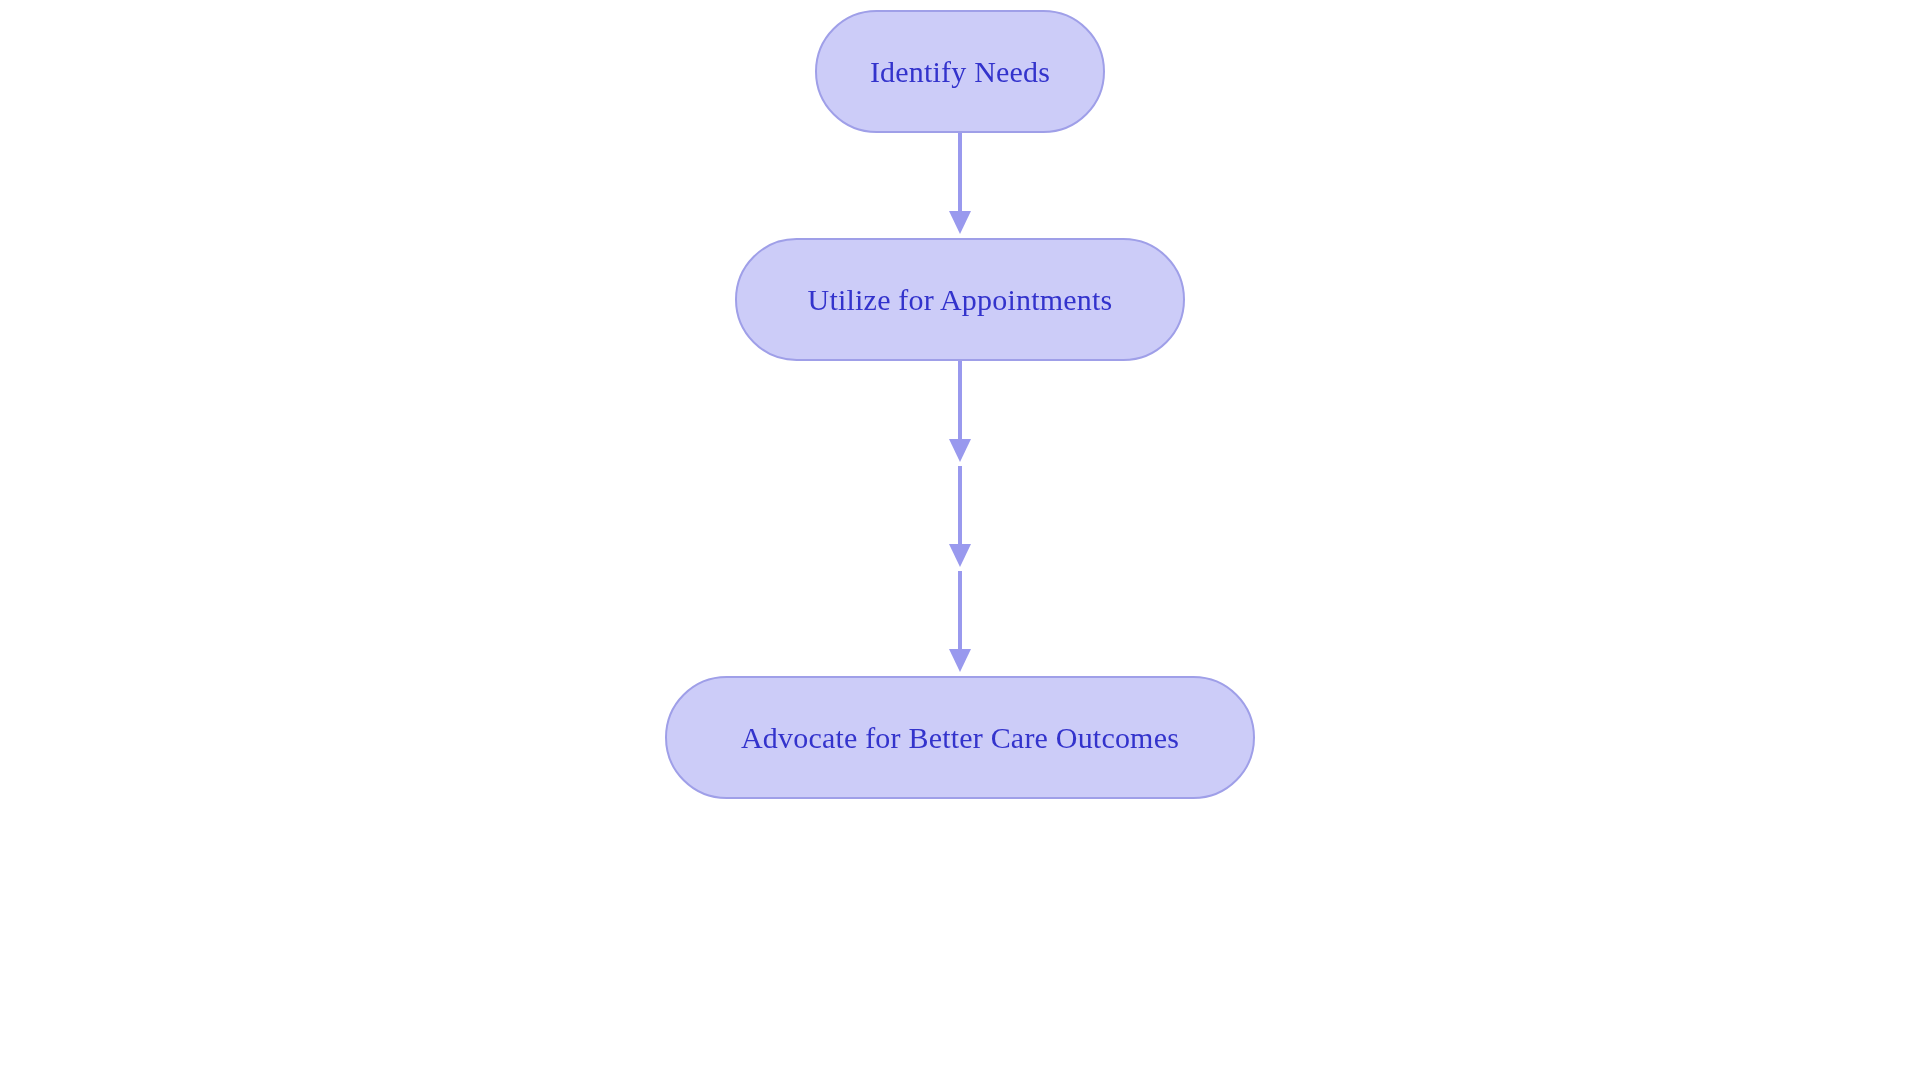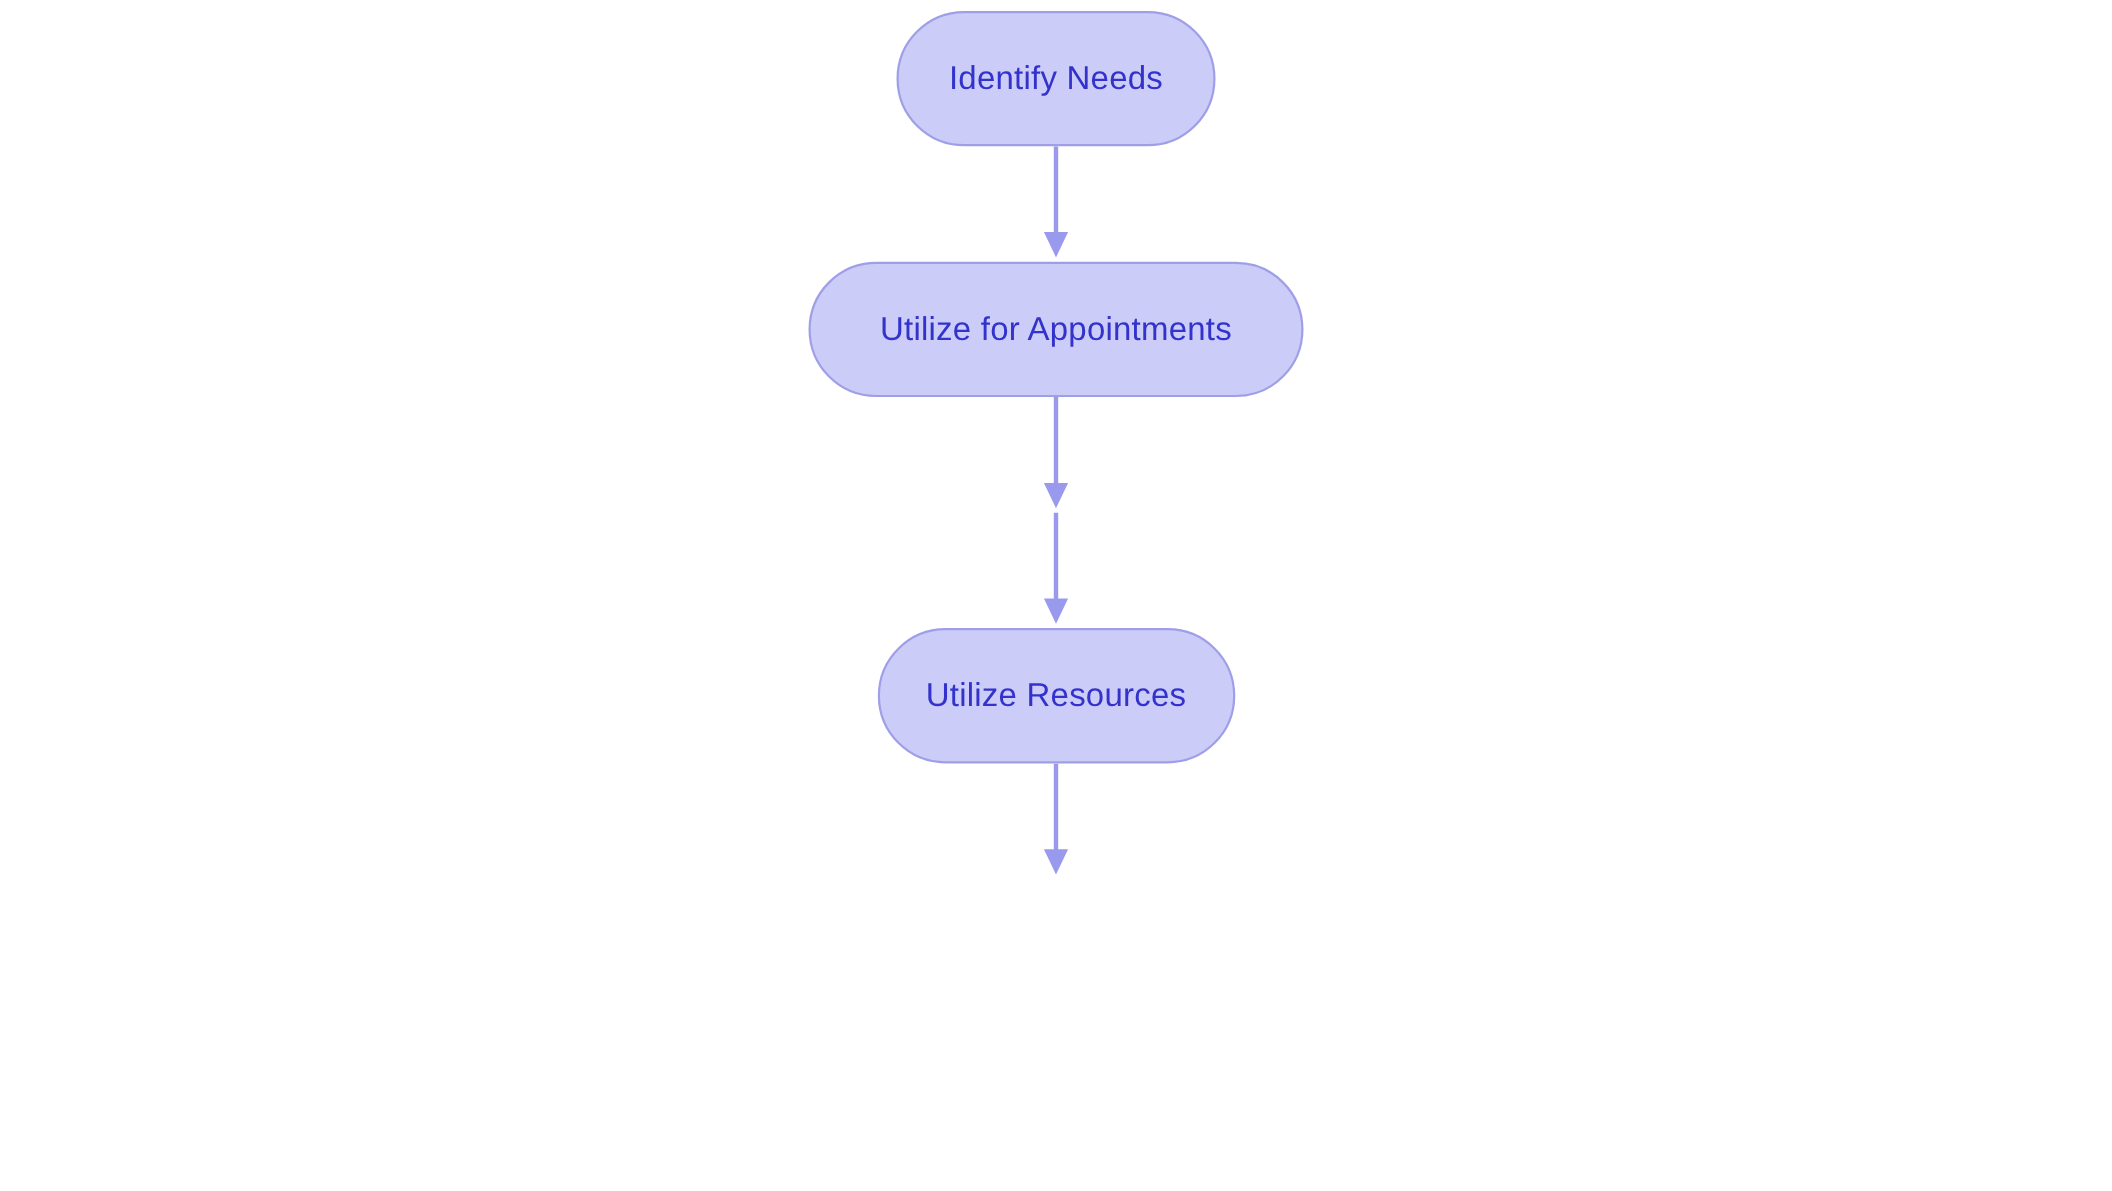--- a/index.html
+++ b/index.html
@@ -44,21 +44,21 @@
     display: flex;
     align-items: center;
     justify-content: center;
     background: #ccccf8;
     border: 2px solid #9f9fe8;
     border-radius: 62px;
     flex: 0 0 auto;
   }
 
   .node-label {
-    font-family: Liberation Sans, sans-serif;
+    font-family: Liberation Serif, serif;
     font-size: 30px;
     font-weight: 400;
     color: #3333cc;
     letter-spacing: 0.2px;
     white-space: nowrap;
     line-height: 1;
   }
 
   .node-w1 { width: 290px; }
   .node-w2 { width: 450px; }
@@ -97,24 +97,24 @@
       <line x1="20" y1="0" x2="20" y2="84" stroke="#9999ee" stroke-width="4"></line>
       <polygon points="20,101 9,78 31,78" fill="#9999ee"></polygon>
     </svg>
 
 
     <svg class="connector" viewBox="0 0 40 105">
       <line x1="20" y1="0" x2="20" y2="84" stroke="#9999ee" stroke-width="4"></line>
       <polygon points="20,101 9,78 31,78" fill="#9999ee"></polygon>
     </svg>
 
-    <div class="node node-w4">
-      <span class="node-label">Utilize Resources</span>
-    </div>
 
     <svg class="connector" viewBox="0 0 40 105">
       <line x1="20" y1="0" x2="20" y2="84" stroke="#9999ee" stroke-width="4"></line>
       <polygon points="20,101 9,78 31,78" fill="#9999ee"></polygon>
     </svg>
 
+    <div class="node node-w5">
+      <span class="node-label">Advocate for Better Care Outcomes</span>
+    </div>
 
   </div>
 </div>
 
 </body></html>

